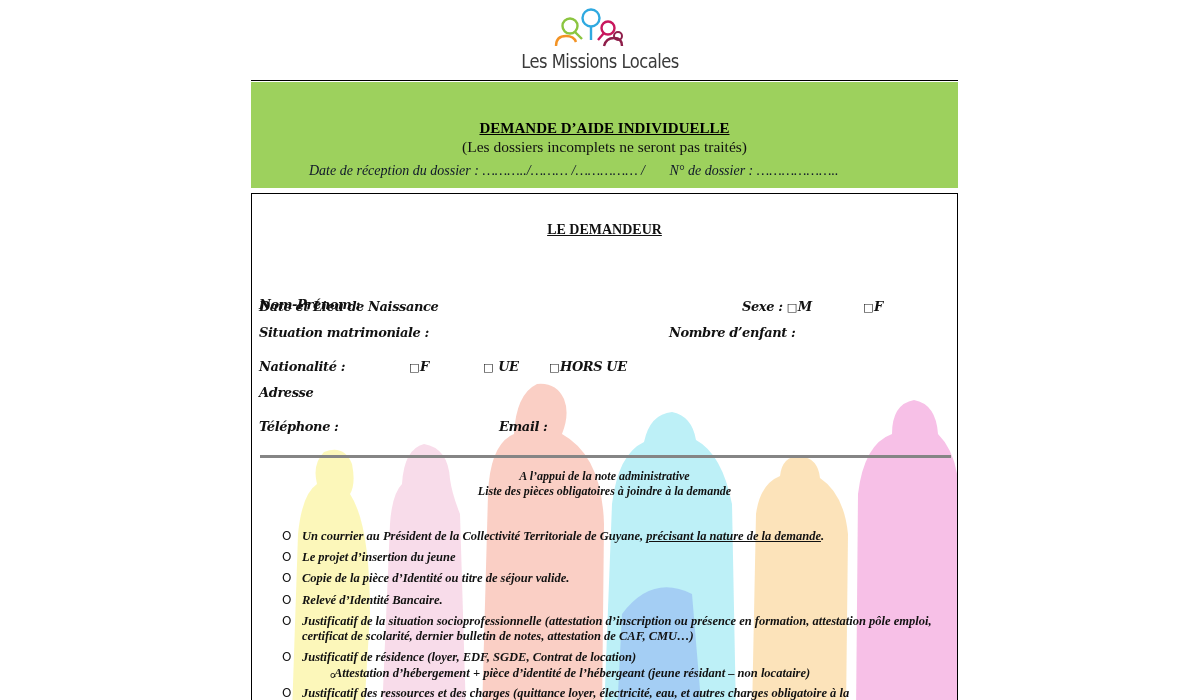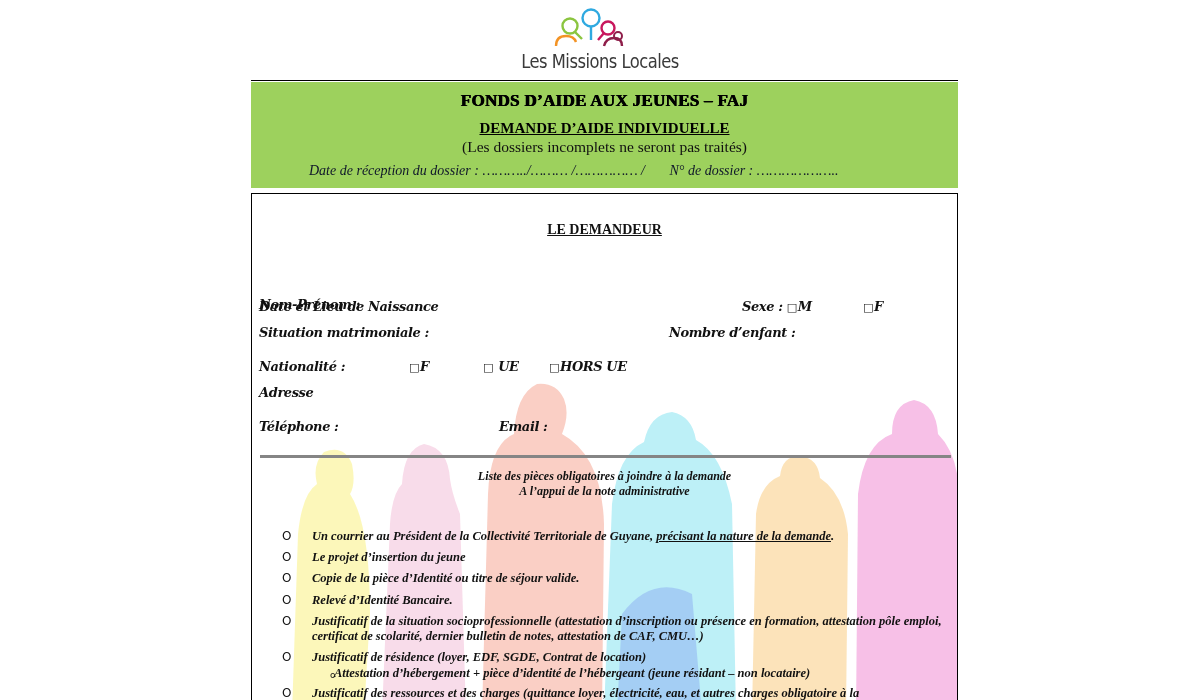--- a/index.html
+++ b/index.html
@@ -65,21 +65,21 @@
       font-style: italic; font-weight: bold; font-size: 12px; line-height: 15px; color: #111;
     }
     .req-item {
       position: absolute; left: 30px; font-style: italic; font-weight: bold; font-size: 12.5px;
       line-height: 15px; color: #111; width: 670px;
     }
     .req-item .bullet {
       position: absolute; left: 0; top: 0; font-style: normal; font-weight: normal;
       font-family: "DejaVu Sans", sans-serif; font-size: 12px;
     }
-    .req-item .txt { display: block; margin-left: 30px; }
+    .req-item .txt { display: block; margin-left: 20px; }
     .req-item .u { text-decoration: underline; }
     .req-sub { left: 78px; width: 620px; }
     .req-sub .bullet { font-size: 9px; top: 2px; }
     .req-sub .txt { margin-left: 4px; }
   </style>
 </head>
 <body>
 
 <div class="logo">
   <svg width="104" height="44" viewBox="0 0 104 44">
@@ -96,21 +96,20 @@
     <line x1="56" y1="27" x2="50" y2="34" stroke="#c8175d" stroke-width="2.4"></line>
 
     <path d="M56 40 Q58 32 66 32 Q74 32 74 40" fill="none" stroke="#8e1e4a" stroke-width="2.4"></path>
     <circle cx="70" cy="30" r="4" fill="none" stroke="#8e1e4a" stroke-width="2"></circle>
   </svg>
   <div class="logo-text">Les Missions Locales</div>
 </div>
 
 <div class="top-rule"></div>
 <div class="header-band">
-  <div class="faj-title">FONDS D’AIDE AUX JEUNES – FAJ</div>
   <div class="demande-title">DEMANDE D’AIDE INDIVIDUELLE</div>
   <div class="incomplete-note">(Les dossiers incomplets ne seront pas traités)</div>
   <div class="reception-line">Date de réception du dossier : ………../……… /…………… /       N° de dossier : ………………..</div>
 </div>
 
 <div class="form-box">
   <svg class="silhouettes" viewBox="0 0 707 520">
     <g opacity="0.9">
 
       <path d="M40 520 L46 340 Q50 300 65 290 Q60 270 72 258 Q92 250 100 270 Q104 290 98 300 Q118 330 118 420 L112 520 Z" fill="#fbf59a"></path>
@@ -156,22 +155,22 @@
     <span class="chk">□</span><span>HORS UE</span>
   </div>
 
   <div class="field" style="left:7px; top:191px;">Adresse</div>
   <div class="field" style="left:7px; top:225px;">Téléphone :</div>
   <div class="field" style="left:247px; top:225px;">Email :</div>
 
   <div class="divider"></div>
 
   <div class="list-title">
+    <div>A l’appui de la note administrative</div>
     <div>Liste des pièces obligatoires à joindre à la demande</div>
-    <div>A l’appui de la note administrative</div>
   </div>
 
   <div class="req-item" style="top:335px;">
     <span class="bullet">O</span>
     <span class="txt"><span>Un courrier au Président de la Collectivité Territoriale de Guyane, </span><span class="u">précisant la nature de la demande</span><span>.</span></span>
   </div>
   <div class="req-item" style="top:356px;">
     <span class="bullet">O</span>
     <span class="txt">Le projet d’insertion du jeune</span>
   </div>

